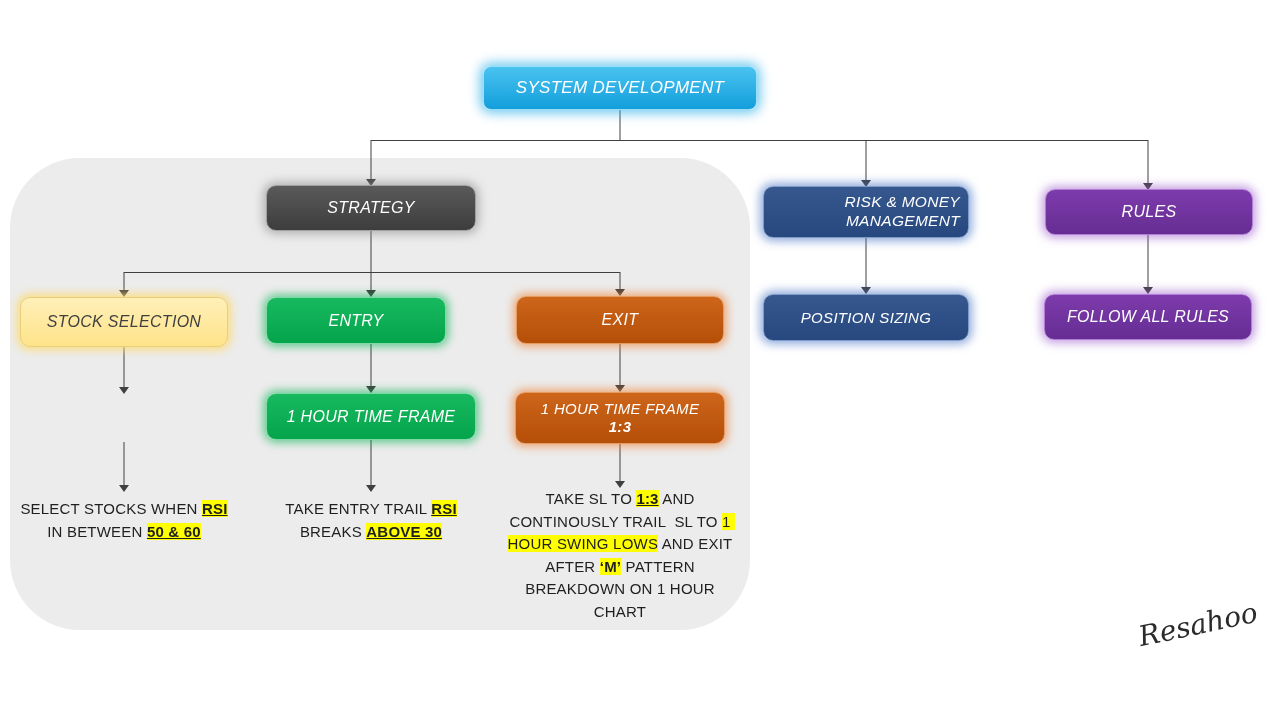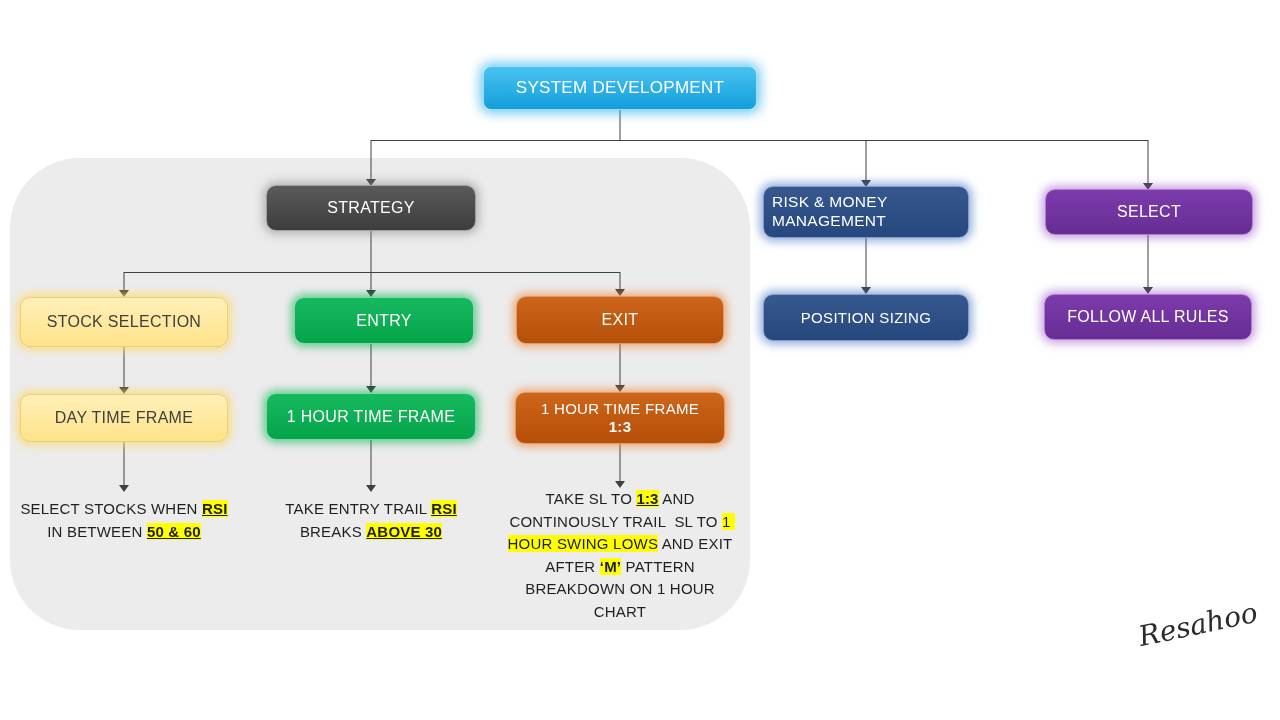--- a/index.html
+++ b/index.html
@@ -6,22 +6,22 @@
   html,body { background:#fff; }
   body { font-family:"Liberation Sans", sans-serif; }
   .canvas { position:relative; width:1280px; height:720px; background:#ffffff; overflow:hidden; }
 
   .panel { position:absolute; left:10px; top:158px; width:740px; height:472px;
            background:#ececec; border-radius:70px; }
 
   svg.connectors { position:absolute; left:0; top:0; pointer-events:none; }
 
   .node { position:absolute; display:flex; flex-direction:column; align-items:center; justify-content:center;
-          text-align:left; font-size:16px; color:#ffffff; border-radius:10px; letter-spacing:.3px;
-          line-height:1.2; padding:2px 8px; }
+          text-align:right; font-size:16px; color:#ffffff; border-radius:10px; letter-spacing:.3px;
+          line-height:1.2; padding:2px 8px;font-style:italic; }
 
   .root-node { background:linear-gradient(#49c3f0,#139edb); border:1px solid #9adef8;
                box-shadow:0 0 12px 3px rgba(58,181,235,.75); font-size:17px; border-radius:8px; }
   .gray-node { background:linear-gradient(#5a5a5a,#3d3d3d); border:1px solid #a0a0a0;
                box-shadow:0 0 10px 3px rgba(140,140,140,.6); }
   .blue-node { background:linear-gradient(#36588f,#27487e); border:1px solid #7e9cc8;
                box-shadow:0 0 10px 3px rgba(68,114,196,.6); font-size:15.5px; }
   .purple-node { background:linear-gradient(#7d3bac,#662d93); border:1px solid #b07cd6;
                box-shadow:0 0 10px 3px rgba(150,80,200,.55); }
   .yellow-node { background:linear-gradient(#fff0b8,#ffe38a); border:1px solid #e8cf7a; color:#3f3f3f;
@@ -30,21 +30,21 @@
                box-shadow:0 0 9px 3px rgba(0,176,80,.55); }
   .orange-node { background:linear-gradient(#cd651a,#b54e08); border:1px solid #e59a5e;
                box-shadow:0 0 9px 3px rgba(237,125,49,.6); }
 
   
   .n-system   { left:483px; top:66px;  width:274px; height:44px; }
   .n-strategy { left:266px; top:185px; width:210px; height:46px; }
   .n-risk     { left:763px; top:186px; width:206px; height:52px; }
   .n-rules    { left:1045px; top:189px; width:208px; height:46px; }
   .n-stock    { left:20px;  top:297px; width:208px; height:50px; }
-  .n-entry    { left:266px; top:297px; width:180px; height:47px;margin-left:28px; }
+  .n-entry    { left:266px; top:297px; width:180px; height:47px; }
   .n-exit     { left:516px; top:296px; width:208px; height:48px; }
   .n-day      { left:20px;  top:394px; width:208px; height:48px; }
   .n-entrytf  { left:266px; top:393px; width:210px; height:47px; }
   .n-exittf   { left:515px; top:392px; width:210px; height:52px; font-size:15px; }
   .n-position { left:763px; top:294px; width:206px; height:47px; font-size:15px; }
   .n-follow   { left:1044px; top:294px; width:208px; height:46px; }
 
   .n-exittf .tf-line { display:block; }
   .n-exittf .tf-bold { font-weight:700; }
 
@@ -80,29 +80,28 @@
          M615 385 L625 385 L620 392 Z M615 481 L625 481 L620 488 Z
          M861 287 L871 287 L866 294 Z M1143 287 L1153 287 L1148 294 Z"></path>
   </svg>
 
   <div class="node root-node n-system">SYSTEM DEVELOPMENT</div>
 
   <div class="node gray-node n-strategy">STRATEGY</div>
 
   <div class="node blue-node n-risk">RISK &amp; MONEY MANAGEMENT</div>
 
-  <div class="node purple-node n-rules">SELECT</div>
+  <div class="node purple-node n-rules">RULES</div>
 
   <div class="node yellow-node n-stock">STOCK SELECTION</div>
 
   <div class="node green-node n-entry">ENTRY</div>
 
   <div class="node orange-node n-exit">EXIT</div>
 
-  <div class="node yellow-node n-day">DAY TIME FRAME</div>
 
   <div class="node green-node n-entrytf">1 HOUR TIME FRAME</div>
 
   <div class="node orange-node n-exittf">
     <span class="tf-line">1 HOUR TIME FRAME</span>
     <span class="tf-line tf-bold">1:3</span>
   </div>
 
   <div class="node blue-node n-position">POSITION SIZING</div>
 

